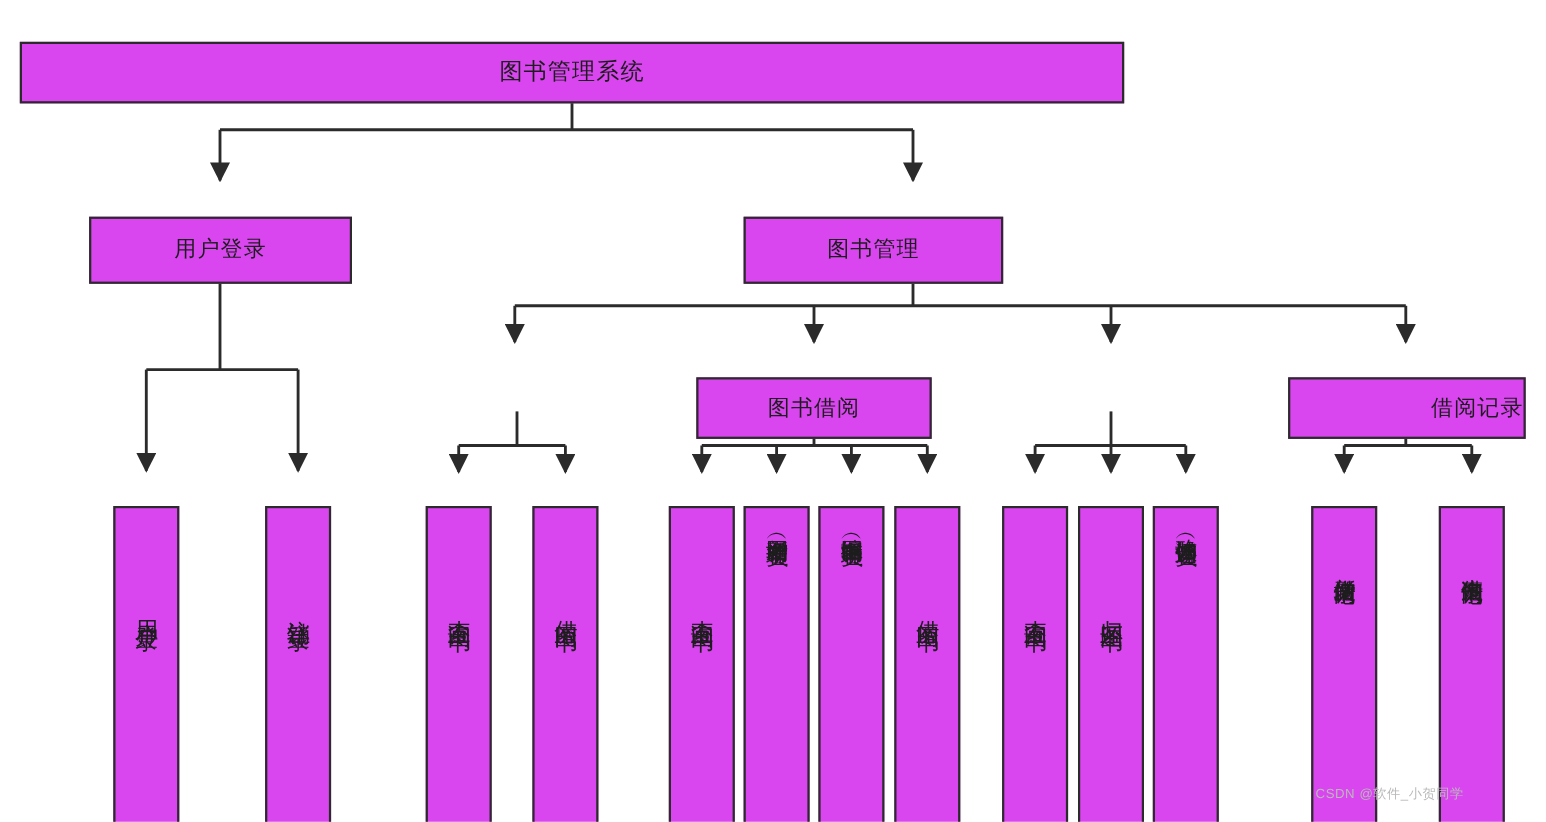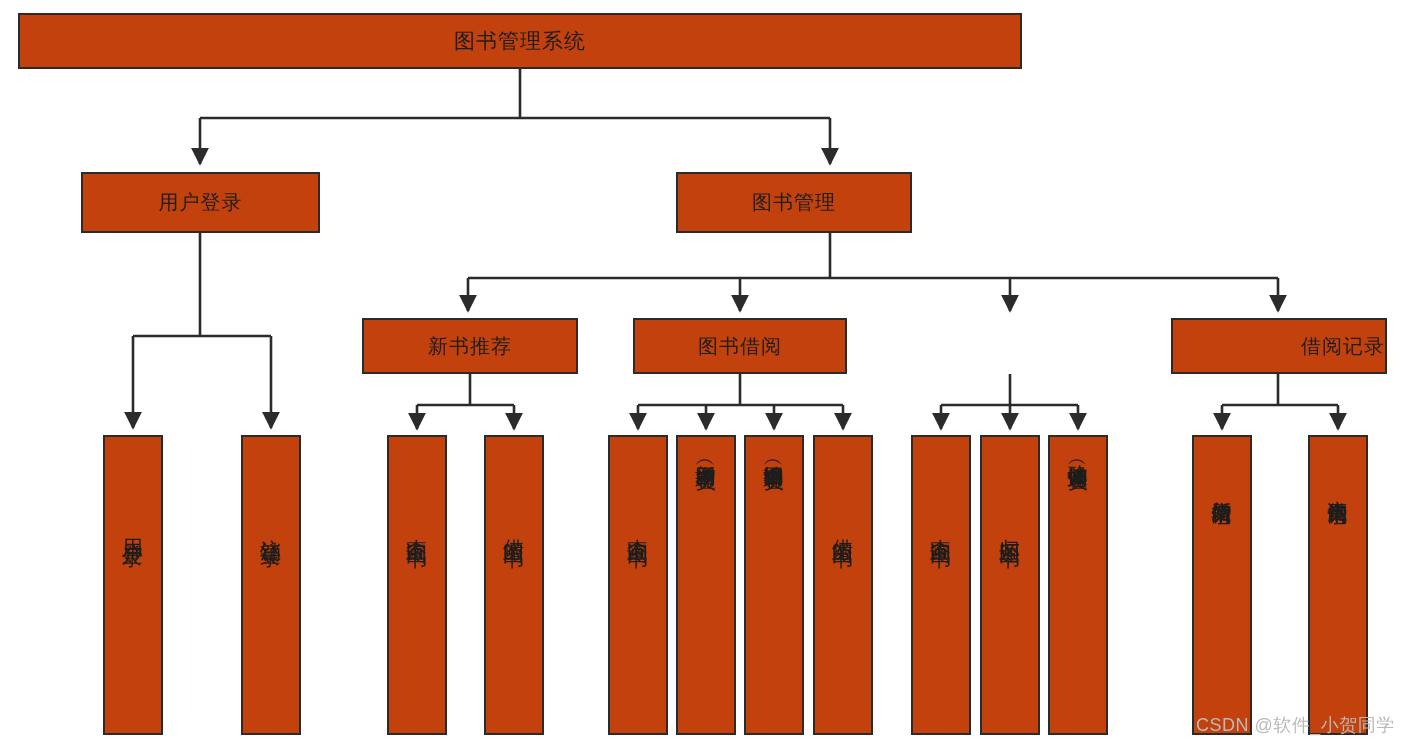--- a/index.html
+++ b/index.html
@@ -5,25 +5,26 @@
   html,body{margin:0;padding:0;background:#ffffff;}
   body{
     font-family:"Liberation Sans","DejaVu Sans",sans-serif;
     width:1405px;height:747px;overflow:hidden;position:relative;
   }
   #canvas{position:relative;width:1405px;height:747px;background:#fff;}
   svg#wires{position:absolute;left:0;top:0;width:1405px;height:747px;}
   .node{
     position:absolute;
     box-sizing:border-box;
-    background:#c2410c;
+    background:#d946ef;
     border:2px solid #2b2b2b;
     display:flex;
     align-items:center;
     justify-content:center;
+    margin-top:25px;
   }
   .node .lbl{
     color:#1d1d1d;
     font-size:20px;
     line-height:1.15;
     letter-spacing:1px;
     white-space:nowrap;
   }
   .node.root .lbl{font-size:21px;}
   .node.lvl1 .lbl{font-size:20px;}
@@ -38,21 +39,21 @@
     text-orientation:upright;
     font-size:21px;
     letter-spacing:3px;
     line-height:1.0;
     white-space:nowrap;
   }
   .node.leaf.tall .lbl{letter-spacing:1px;font-size:20px;}
   #watermark{
     position:absolute;
     left:1196px;top:713px;
-    font-size:18px;
+    font-size:12px;
     color:#b9b9b9;
     white-space:nowrap;
     letter-spacing:0.5px;
     pointer-events:none;
   }
 </style>
 </head>
 <body>
 
 <div id="canvas">
@@ -111,23 +112,20 @@
     <span class="lbl">图书管理系统</span>
   </div>
 
   <div class="node lvl1" style="left:81px;top:172px;width:239px;height:61px;">
     <span class="lbl">用户登录</span>
   </div>
   <div class="node lvl1" style="left:676px;top:172px;width:236px;height:61px;">
     <span class="lbl">图书管理</span>
   </div>
 
-  <div class="node lvl2" style="left:362px;top:318px;width:216px;height:56px;">
-    <span class="lbl">新书推荐</span>
-  </div>
   <div class="node lvl2" style="left:633px;top:318px;width:214px;height:56px;">
     <span class="lbl">图书借阅</span>
   </div>
   <div class="node lvl2" style="left:1171px;top:318px;width:216px;height:56px;justify-content:flex-end;">
     <span class="lbl">借阅记录</span>
   </div>
 
   <div class="node leaf" style="left:103px;top:435px;width:60px;height:300px;padding-top:85px;">
     <span class="lbl">用户登录</span>
   </div>

